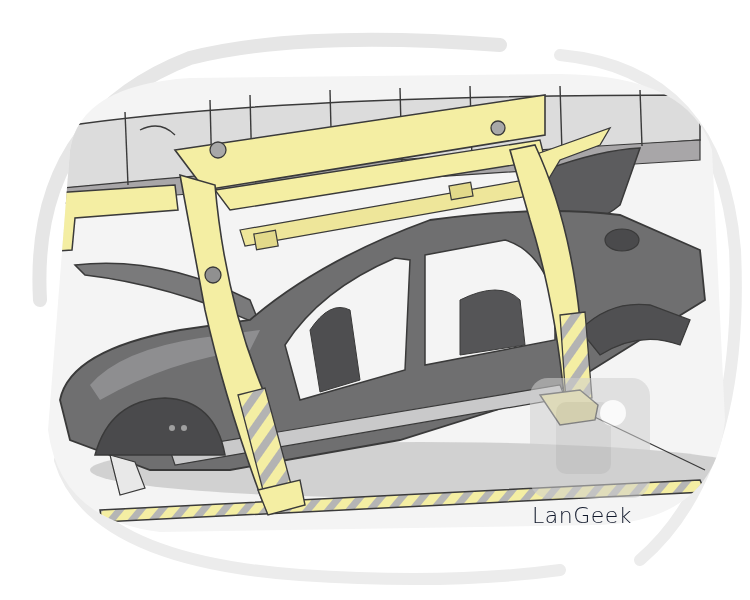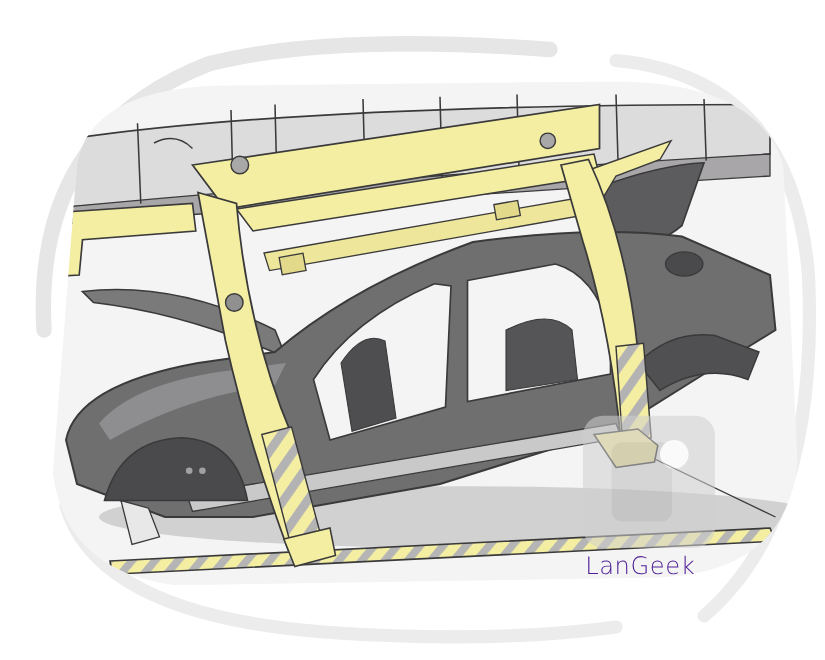--- a/index.html
+++ b/index.html
@@ -1,18 +1,18 @@
 <!DOCTYPE html>
 <html><head>
 <meta charset="utf-8">
 <style>
   html,body{margin:0;padding:0;background:#ffffff;}
   body{width:750px;height:600px;overflow:hidden;position:relative;font-family:"Liberation Sans",sans-serif;}
   #scene{position:absolute;left:0;top:0;width:750px;height:600px;}
-  .watermark-text{position:absolute;left:532px;top:503px;font-size:22px;color:#4c1d95;letter-spacing:0.5px;font-family:"DejaVu Sans",sans-serif;font-weight:300;}
+  .watermark-text{position:absolute;left:532px;top:503px;font-size:22px;color:#0f172a;letter-spacing:0.5px;font-family:"DejaVu Sans",sans-serif;font-weight:300;}
 </style>
 </head>
 <body>
 
 <svg id="scene" viewBox="0 0 750 600" xmlns="http://www.w3.org/2000/svg">
   <defs>
     <clipPath id="ovalClip">
       <path d="M70,150 Q80,85 190,78 L560,74 Q690,75 712,150 L725,420 Q715,520 600,525 L160,532 Q60,520 48,430 Z"></path>
     </clipPath>
     <pattern id="hazard" width="18" height="18" patternUnits="userSpaceOnUse" patternTransform="rotate(35)">

